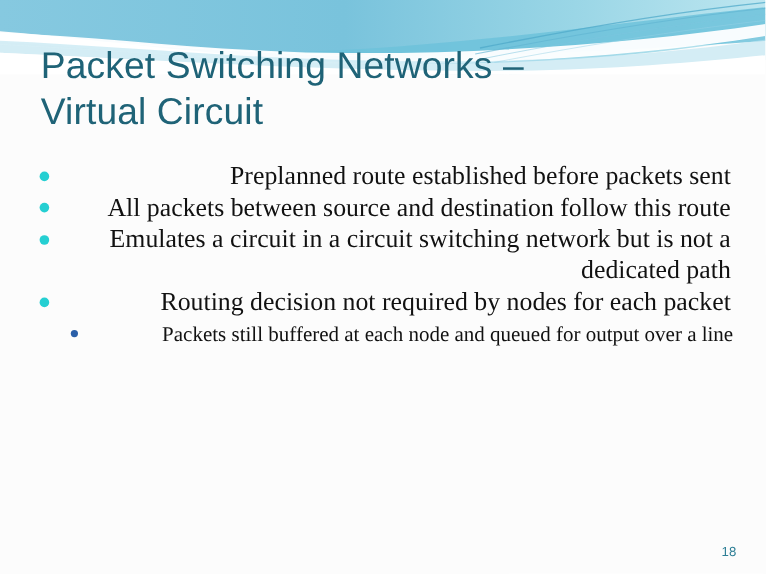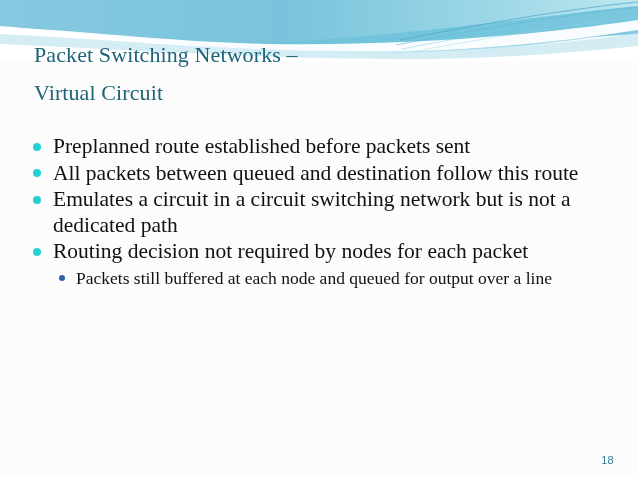--- a/index.html
+++ b/index.html
@@ -38,36 +38,37 @@
     width: 638px;
     height: 62px;
   }
 
   
   #title {
     position: absolute;
     left: 34px;
     top: 36px;
     width: 580px;
-    font-family: Liberation Serif, serif;
-    font-size: 22px;
+    font-family: Liberation Sans, sans-serif;
+    font-size: 31px;
     line-height: 38px;
     font-weight: 400;
     color: #1f6377;
     letter-spacing: 0.1px;
     white-space: pre-line;
   }
 
   
   #body {
     position: absolute;
     left: 33px;
     top: 134px;
     width: 578px;
     font-family: "Liberation Serif", serif;
+    text-align: right;
   }
 
   .bullet-row {
     display: flex;
     align-items: flex-start;
     color: #111111;
   }
 
   .lvl1 {
     font-size: 21.5px;
@@ -193,21 +194,21 @@
       <span class="marker">
           <span class="dot"></span>
         </span>
       <span class="txt">Preplanned route established before packets sent</span>
     </div>
 
     <div class="bullet-row lvl1">
       <span class="marker">
           <span class="dot"></span>
         </span>
-      <span class="txt">All packets between queued and destination follow this route</span>
+      <span class="txt">All packets between source and destination follow this route</span>
     </div>
 
     <div class="bullet-row lvl1">
       <span class="marker">
           <span class="dot"></span>
         </span>
       <span class="txt">Emulates a circuit in a circuit switching network but is not a dedicated path</span>
     </div>
 
     <div class="bullet-row lvl1">

